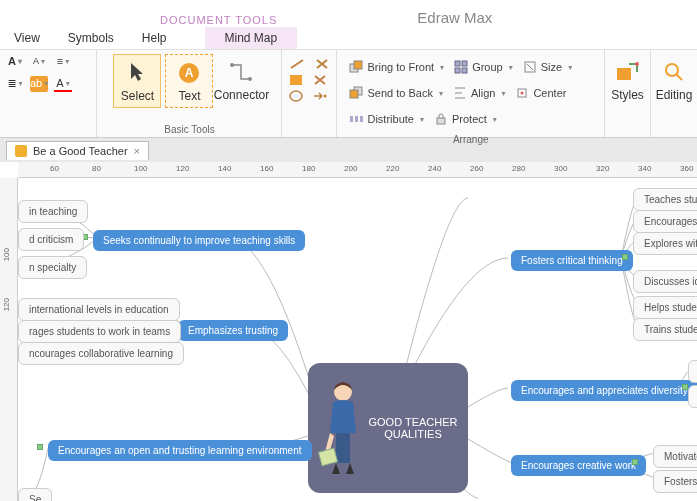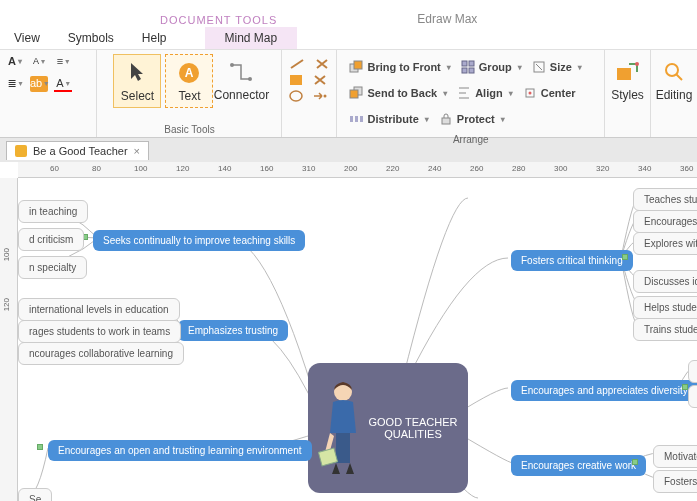--- a/index.html
+++ b/index.html
@@ -1,31 +1,31 @@
 <!DOCTYPE html>
 <html><head>
 <meta charset="utf-8">
 <style>
 * { box-sizing: border-box; margin: 0; padding: 0; }
 body { font-family: "Segoe UI", Tahoma, sans-serif; font-size: 12px; color: #333; background: #fff; width: 697px; height: 501px; overflow: hidden; position: relative; }
 .titlebar { height: 26px; display: flex; align-items: flex-end; padding-left: 160px; gap: 140px; }
 .titlebar .tools { color: #c080c0; font-size: 11px; letter-spacing: 1px; }
-.titlebar .appname { color: #888; font-size: 12px; }
+.titlebar .appname { color: #888; font-size: 15px; }
 .menubar { height: 24px; display: flex; align-items: center; gap: 28px; padding-left: 14px; border-bottom: 1px solid #e0e0e0; text-align: center; }
 .menubar span { cursor: pointer; }
 .menubar .mindmap { background: #f5e5f5; padding: 4px 20px; margin-left: 10px; }
 .ribbon { height: 88px; border-bottom: 1px solid #ccc; display: flex; background: #fafafa; }
 .rgroup { border-right: 1px solid #ddd; padding: 4px 8px 2px; display: flex; flex-direction: column; justify-content: space-between; align-items: center; }
 .rgroup .label { font-size: 10px; color: #666; text-align: center; padding-top: 2px; }
 .rbody { display: flex; align-items: flex-start; gap: 4px; flex: 1; }
 .bigbtn { width: 48px; display: flex; flex-direction: column; align-items: center; gap: 2px; padding: 4px 2px; cursor: pointer; }
 .bigbtn.sel { background: #fff3d6; border: 1px solid #f0c060; }
 .bigbtn.txt { border: 1px dashed #f0a030; background: #fff8e8; }
 .ico { width: 28px; height: 28px; display: flex; align-items: center; justify-content: center; }
-.smallrow { display: flex; gap: 10px; align-items: center; height: 22px; font-weight: bold; }
+.smallrow { display: flex; gap: 10px; align-items: center; height: 22px; }
 .smallbtn { display: flex; align-items: center; gap: 4px; cursor: pointer; font-size: 11px; color: #444; }
 .dd::after { content: "▾"; font-size: 8px; color: #888; margin-left: 2px; }
 .fontgroup { width: 100px; padding: 4px 6px; display: flex; flex-direction: column; gap: 6px; }
 .fontrow { display: flex; gap: 6px; align-items: center; }
 .fbtn { width: 18px; height: 16px; display: flex; align-items: center; justify-content: center; cursor: pointer; font-size: 11px; border-bottom: 2px solid transparent; }
 .shapescol { display: flex; flex-direction: column; gap: 4px; padding: 4px; }
 .shaperow { display: flex; gap: 10px; align-items: center; }
 .tabbar { height: 24px; background: #e8e8e8; display: flex; align-items: center; padding-left: 6px; }
 .tab { background: #fff; border: 1px solid #bbb; border-bottom: none; padding: 3px 8px; display: flex; align-items: center; gap: 6px; font-size: 11px; }
 .tab .ticon { width: 12px; height: 12px; background: #f0b030; border-radius: 2px; }
@@ -246,21 +246,21 @@
 </div>
 
 <div class="canvas-area">
   <div class="ruler-h" id="rulerh">
       <span style="left: 10px;">60</span>
       <span style="left: 52px;">80</span>
       <span style="left: 94px;">100</span>
       <span style="left: 136px;">120</span>
       <span style="left: 178px;">140</span>
       <span style="left: 220px;">160</span>
-      <span style="left: 262px;">310</span>
+      <span style="left: 262px;">180</span>
       <span style="left: 304px;">200</span>
       <span style="left: 346px; text-align: right;">220</span>
       <span style="left: 388px;">240</span>
       <span style="left: 430px;">260</span>
       <span style="left: 472px;">280</span>
       <span style="left: 514px;">300</span>
       <span style="left: 556px;">320</span>
       <span style="left: 598px;">340</span>
       <span style="left: 640px;">360</span>
     </div>

